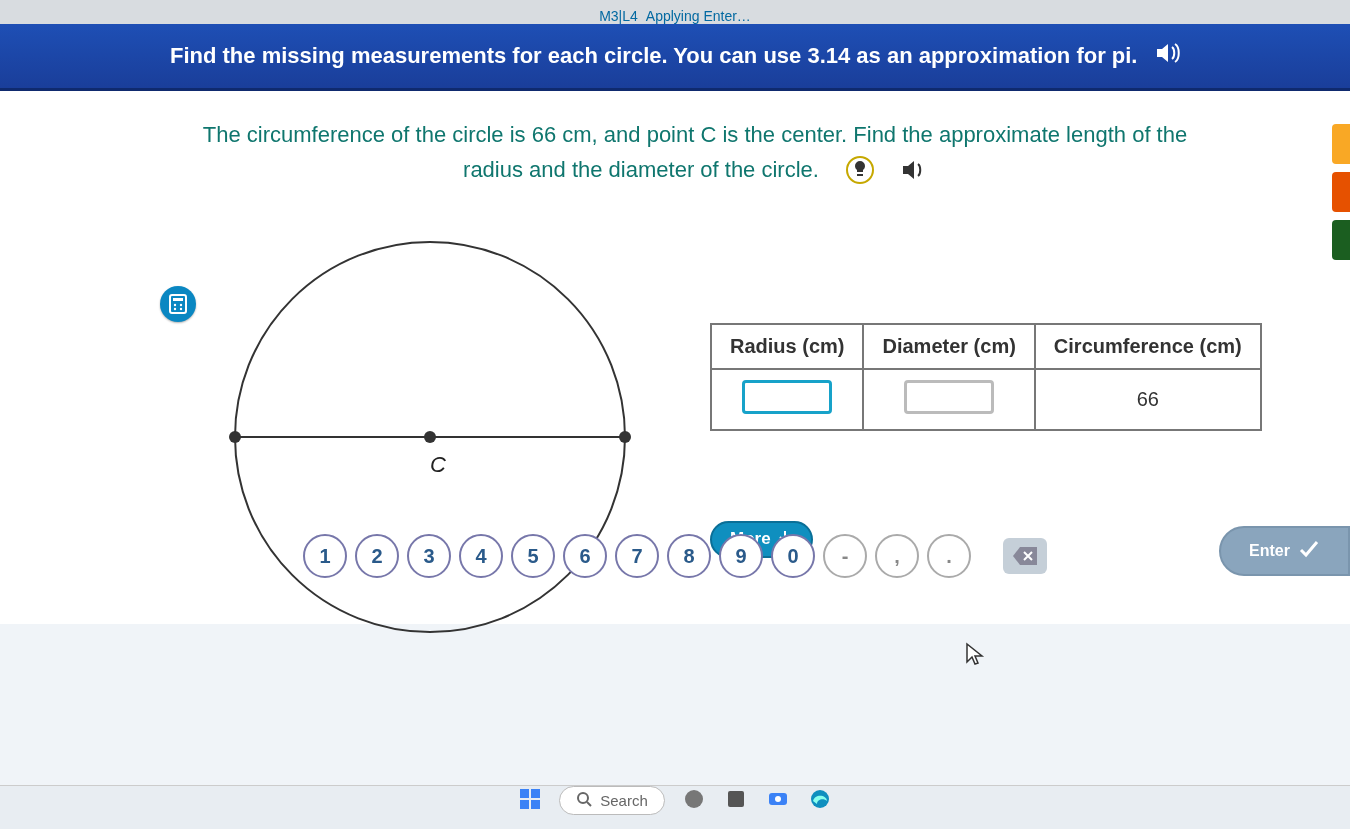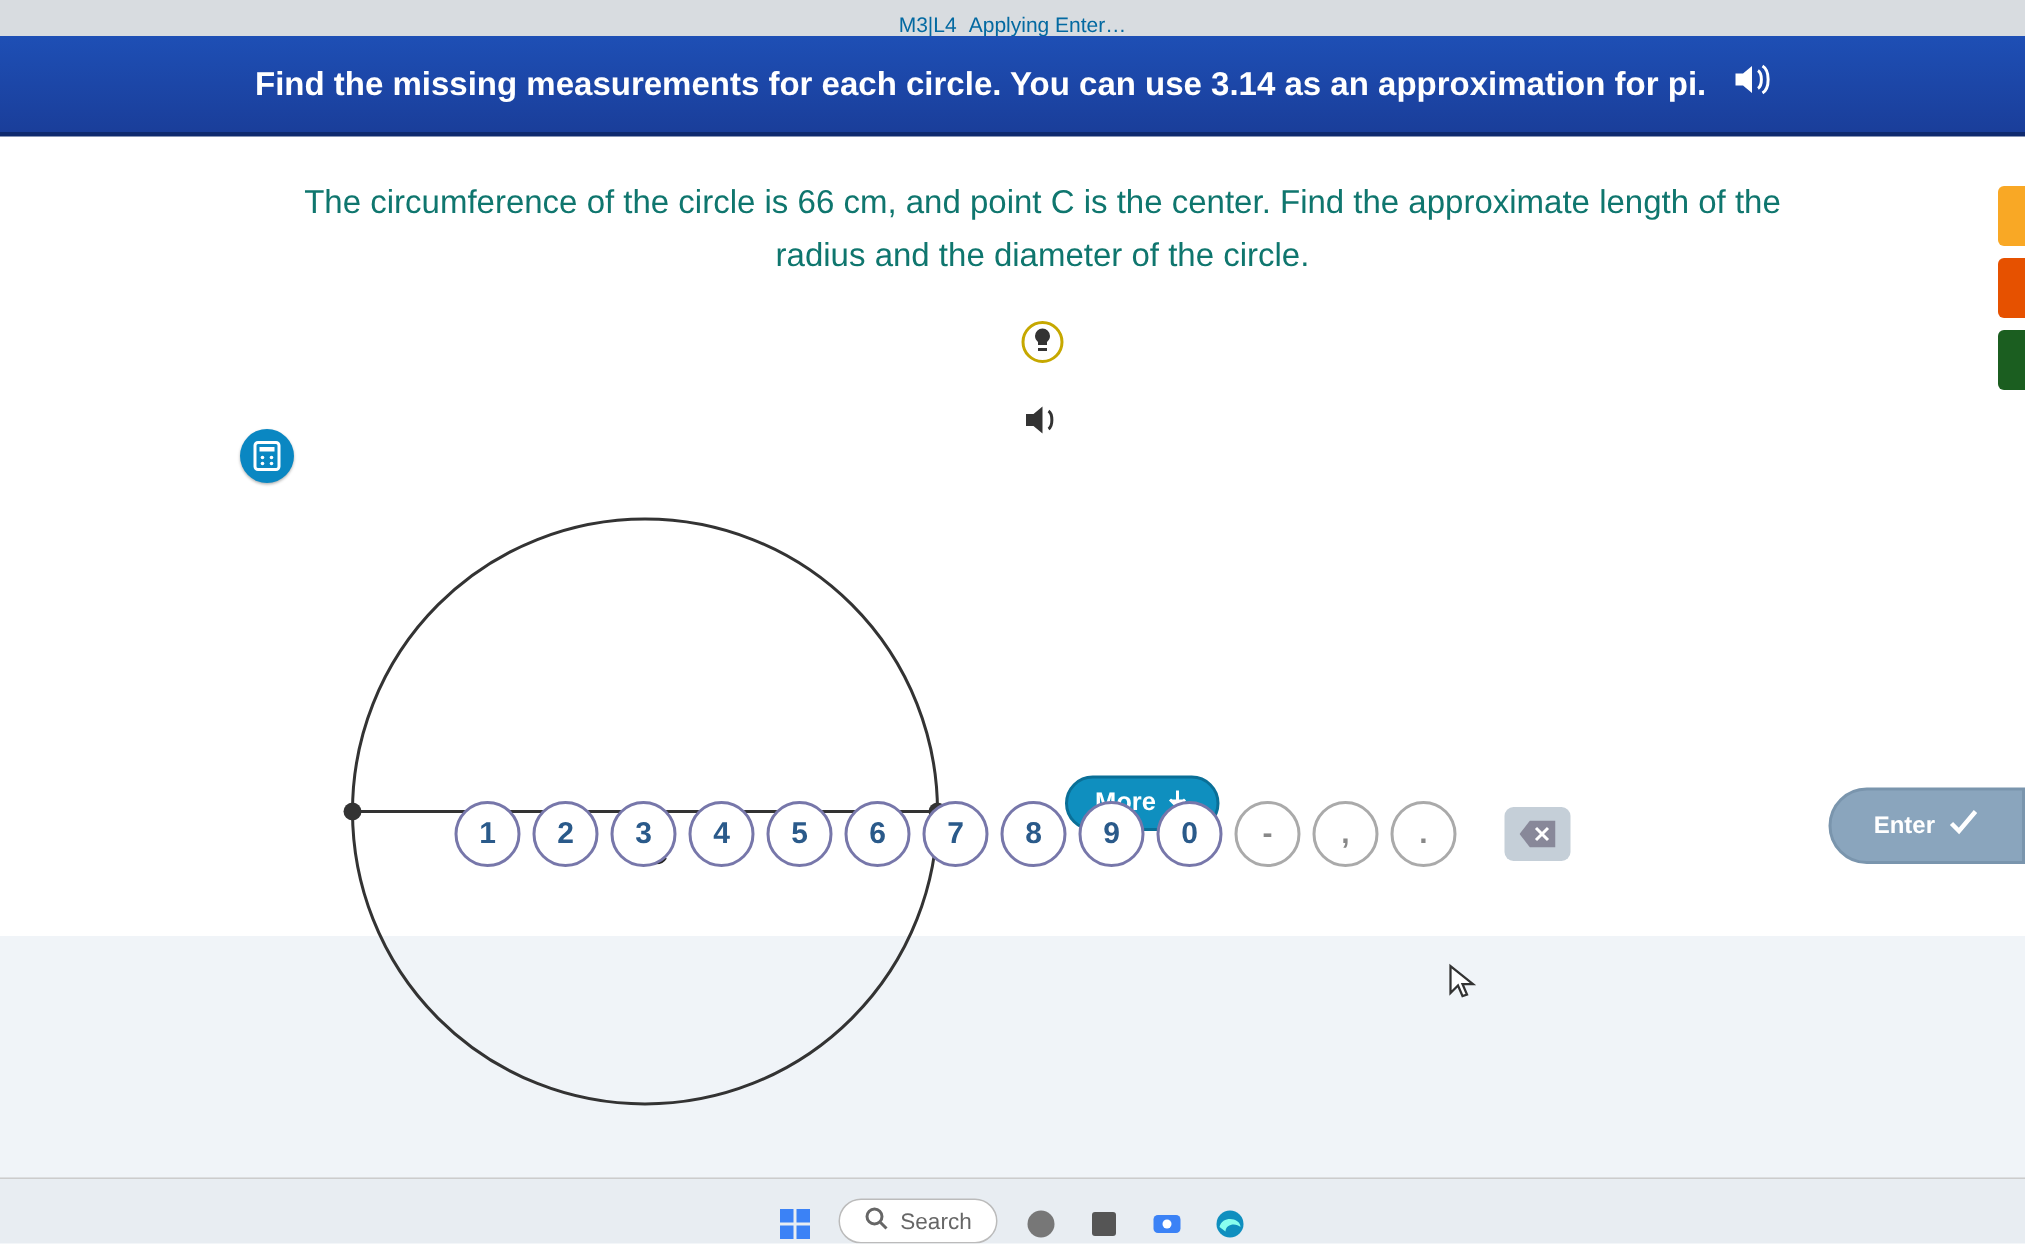--- a/index.html
+++ b/index.html
@@ -37,21 +37,21 @@
   }
   .blue-banner .audio-icon { margin-left: 8px; }
   .question {
     font-size: 22px;
     color: #0f766e;
     padding: 26px 80px 6px 120px;
     line-height: 1.6;
     text-align: center;
   }
   .question-row {
-    display: flex; justify-content: center; gap: 26px; flex-direction: column;
+    display: flex; justify-content: center; gap: 26px;
   }
   .hint-icon, .audio-icon2 {
     display: inline-flex; align-items: center; justify-content: center;
     vertical-align: middle;
   }
   .calc-btn {
     position: absolute;
     left: 160px; top: 262px;
     width: 36px; height: 36px;
     border-radius: 50%;
@@ -152,21 +152,21 @@
     position:absolute;
     right:0; bottom: 48px;
     cursor:pointer;
   }
   .taskbar {
     position:absolute;
     bottom:0; left:0; right:0;
     height:44px;
     background: #e8edf2;
     border-top:1px solid #ccc;
-    display:flex; align-items:flex-end; justify-content:center;
+    display:flex; align-items:flex-start; justify-content:center;
     gap: 16px;
   }
   .searchpill {
     display:flex; align-items:center; gap:8px;
     background:#fff; border:1px solid #bbb;
     border-radius: 20px; padding: 4px 16px;
     color:#666; font-size:15px;
   }
   .task-icon { width:26px; height:26px; display:flex; align-items:center; justify-content:center; cursor:pointer; border-radius:4px; }
   .right-strip {
@@ -233,20 +233,34 @@
         <circle cx="210" cy="210" r="195" fill="none" stroke="#333" stroke-width="2"></circle>
         <line x1="15" y1="210" x2="405" y2="210" stroke="#333" stroke-width="2"></line>
         <circle cx="15" cy="210" r="6" fill="#333"></circle>
         <circle cx="210" cy="210" r="6" fill="#333"></circle>
         <circle cx="405" cy="210" r="6" fill="#333"></circle>
       </svg>
       <div class="fig-label">C</div>
     </div>
 
     <div class="right-side">
+      <table class="answer">
+        <tbody>
+            <tr>
+          <th>Radius (cm)</th>
+          <th>Diameter (cm)</th>
+          <th>Circumference (cm)</th>
+        </tr>
+        <tr>
+          <td><span class="input-box"></span></td>
+          <td><span class="input-box dim"></span></td>
+          <td>66</td>
+        </tr>
+      </tbody>
+        </table>
 
       <button class="more-btn">
         <span>More</span>
         <span>
           <svg width="16" height="16" viewBox="0 0 16 16">
               <path fill="#fff" d="M8 2v9M3 8l5 5 5-5" stroke="#fff" stroke-width="2"></path>
             </svg>
         </span>
       </button>
     </div>

